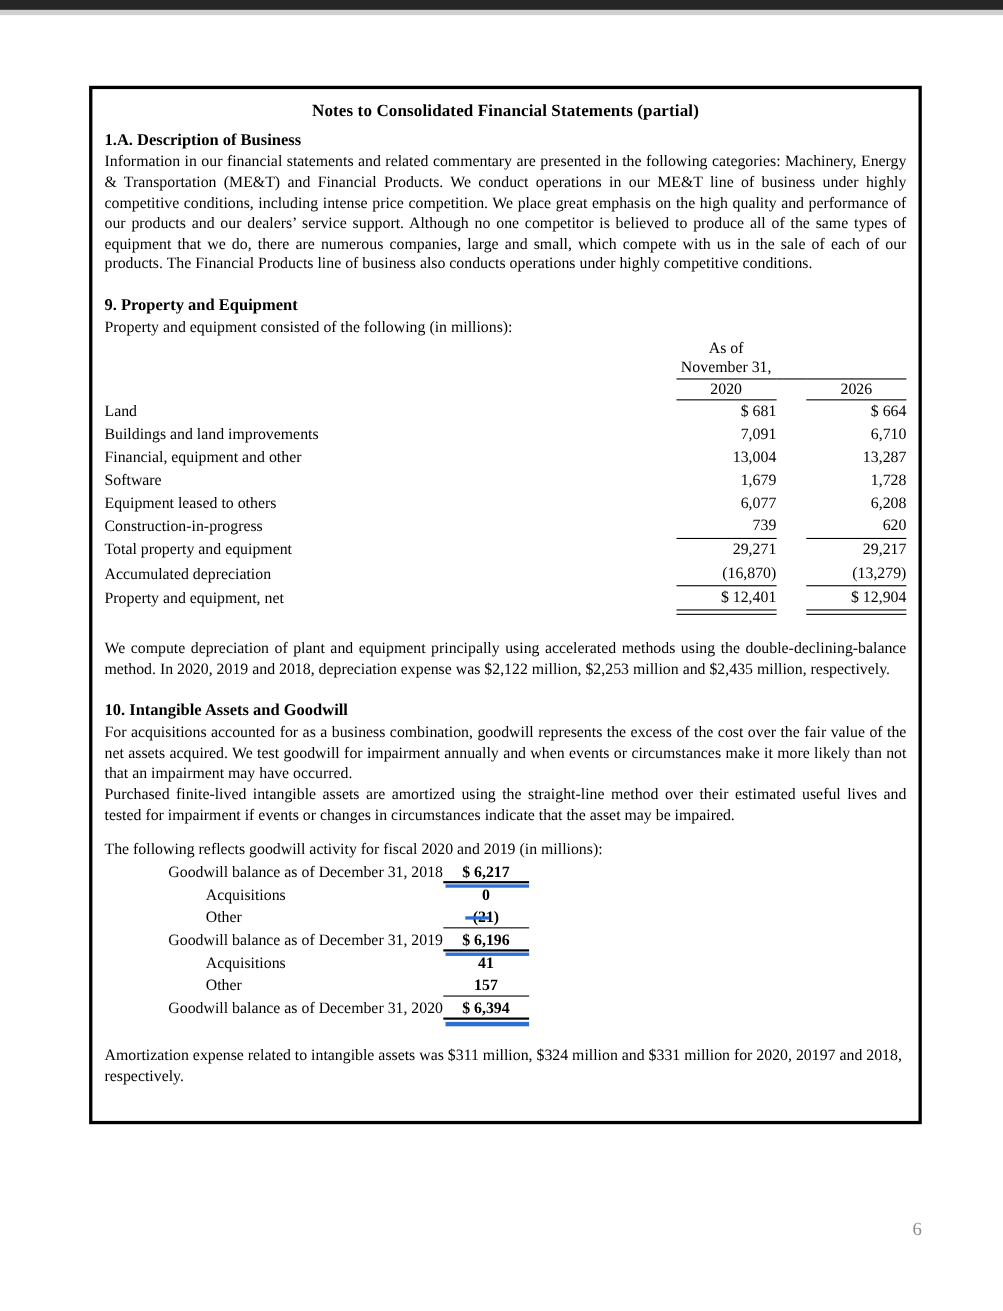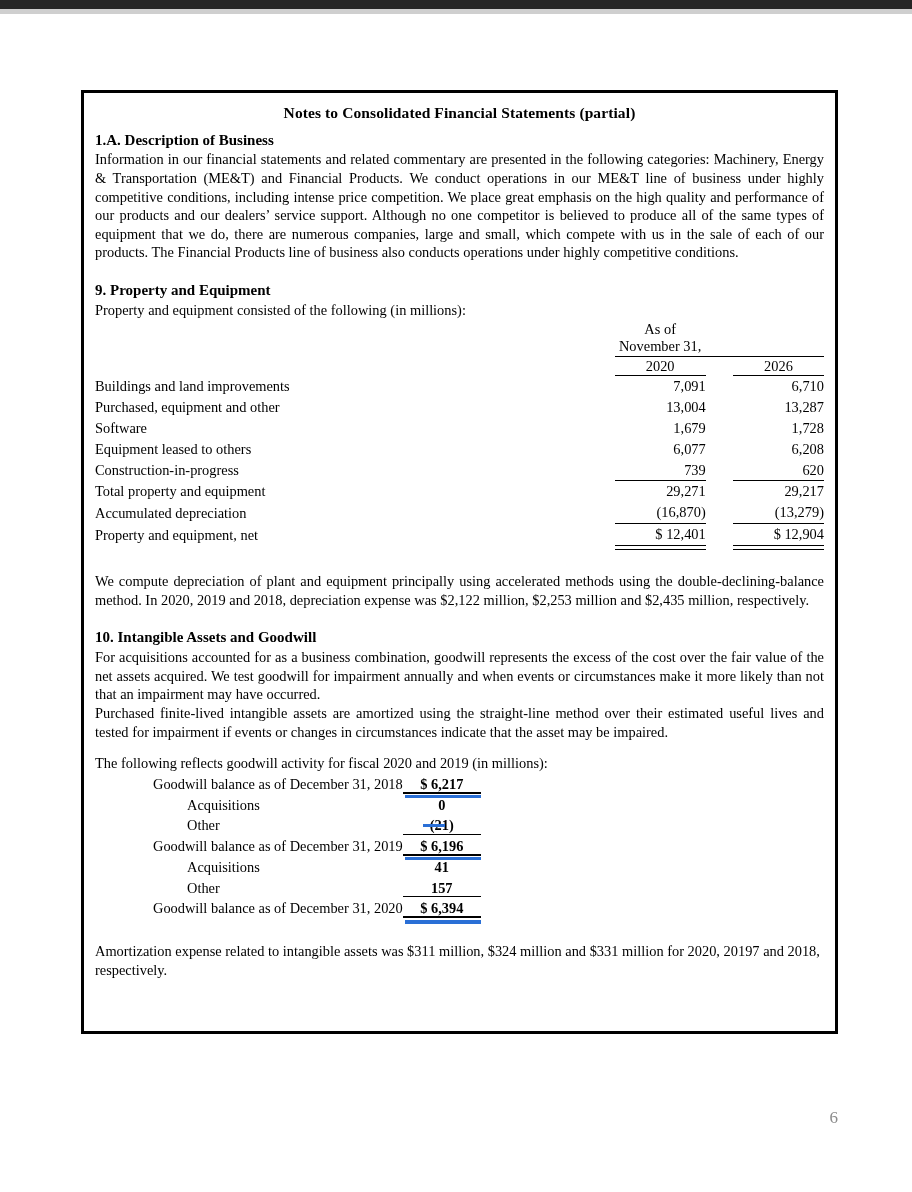--- a/index.html
+++ b/index.html
@@ -37,21 +37,21 @@
     left: 0; top: 14px;
     width: 912px;
     height: 1178px;
     background: #ffffff;
   }
 
   
   .doc-box {
     position: absolute;
     left: 81px;
-    top: 76px;
+    top: 64px;
     width: 757px;
     height: 944px;
     border: 3px solid #000000;
     padding: 8px 11px 0 11px;
     background: #ffffff;
   }
 
   .doc-title {
     text-align: center;
     font-weight: bold;
@@ -245,31 +245,38 @@
         </tr>
 
         <tr>
           <td class="pe-label"></td>
           <td class="pe-gap"></td>
           <td class="hdr-year rule-bot">2020</td>
           <td class="pe-gap"></td>
           <td class="hdr-year rule-bot">2026</td>
         </tr>
 
+        <tr>
+          <td class="pe-label">Land</td>
+          <td class="pe-gap"></td>
+          <td class="pe-num">$ 681</td>
+          <td class="pe-gap"></td>
+          <td class="pe-num">$ 664</td>
+        </tr>
 
         <tr>
           <td class="pe-label">Buildings and land improvements</td>
           <td class="pe-gap"></td>
           <td class="pe-num">7,091</td>
           <td class="pe-gap"></td>
           <td class="pe-num">6,710</td>
         </tr>
 
         <tr>
-          <td class="pe-label">Purchased, equipment and other</td>
+          <td class="pe-label">Financial, equipment and other</td>
           <td class="pe-gap"></td>
           <td class="pe-num">13,004</td>
           <td class="pe-gap"></td>
           <td class="pe-num">13,287</td>
         </tr>
 
         <tr>
           <td class="pe-label">Software</td>
           <td class="pe-gap"></td>
           <td class="pe-num">1,679</td>

